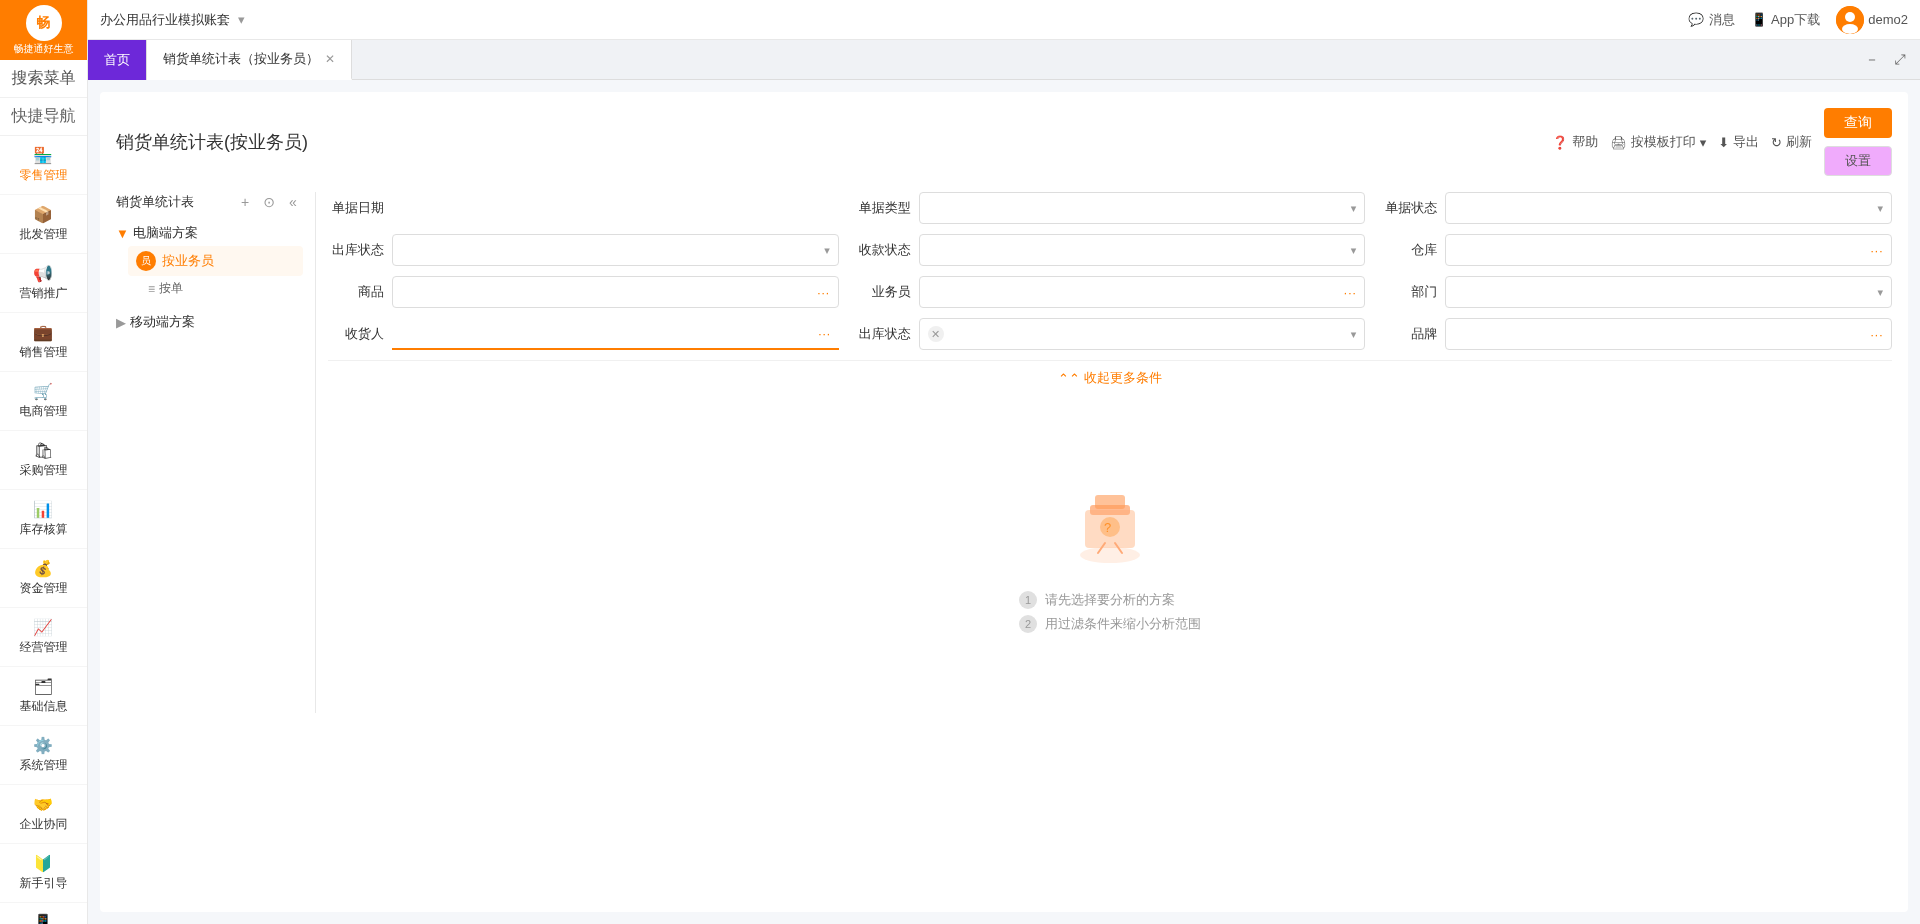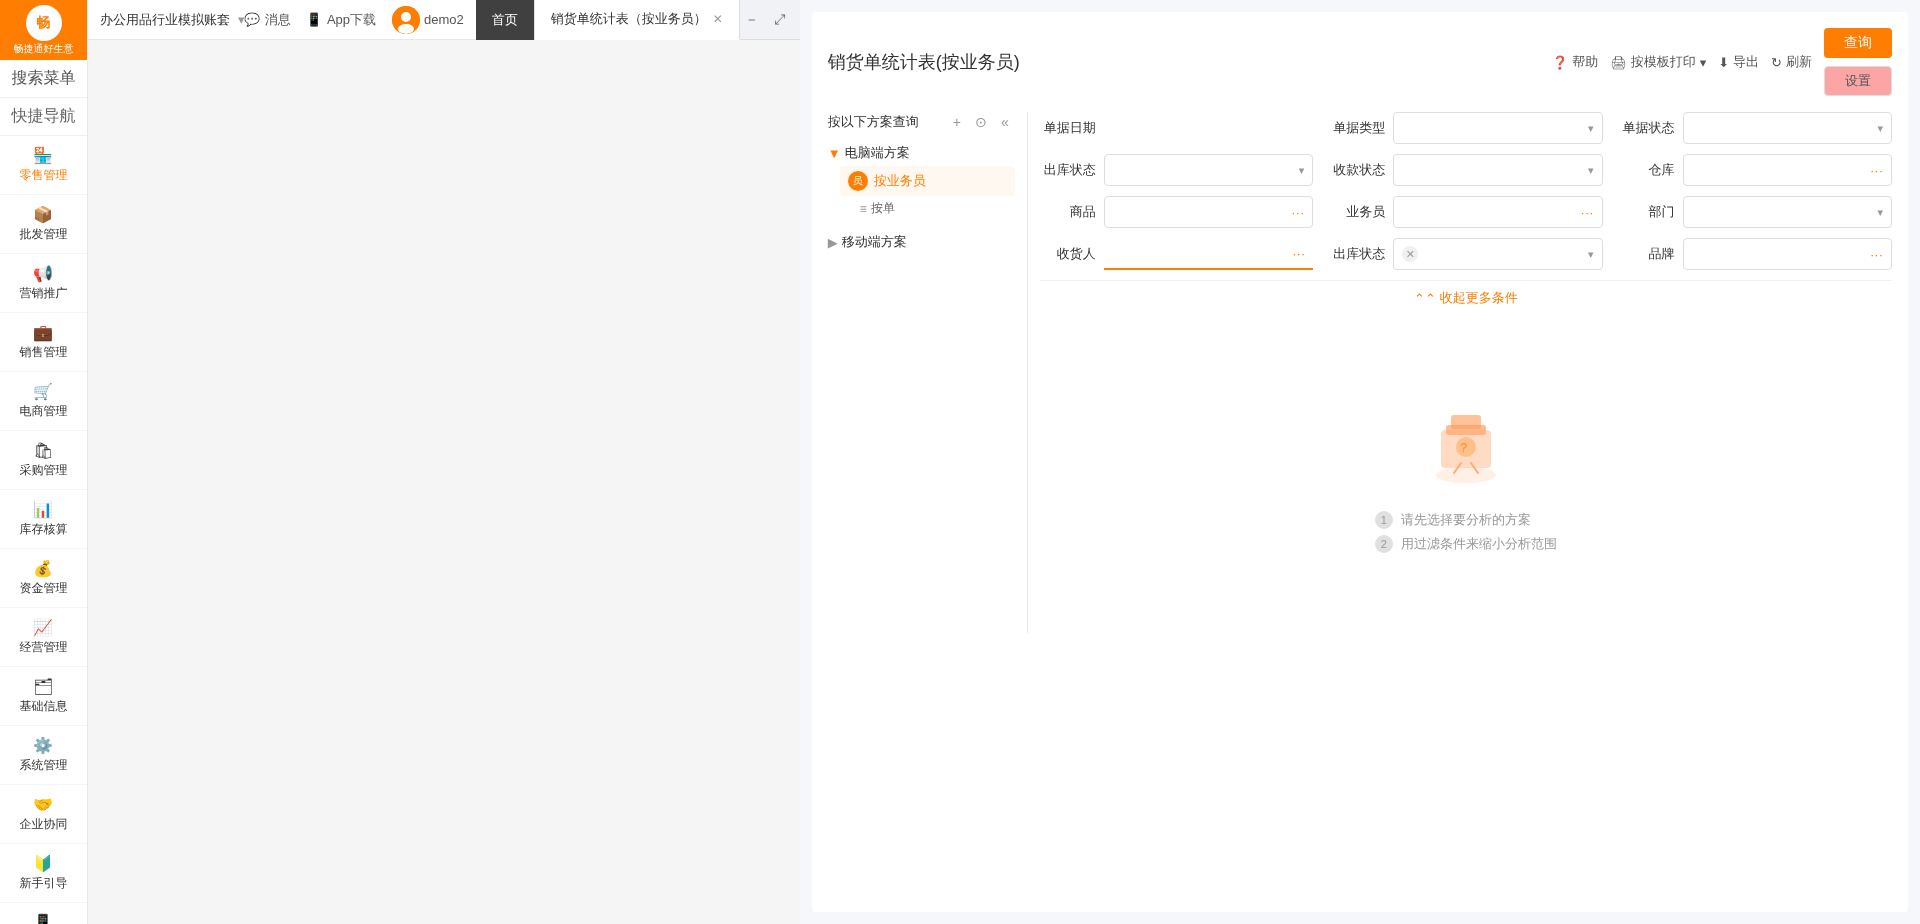--- a/index.html
+++ b/index.html
@@ -10,49 +10,49 @@
     .sidebar-logo { height: 60px; background: #ff7d00; display: flex; flex-direction: column; align-items: center; justify-content: center; color: #fff; font-size: 11px; }
     .sidebar-logo .logo-icon { width: 36px; height: 36px; background: #fff; border-radius: 50%; display: flex; align-items: center; justify-content: center; margin-bottom: 2px; }
     .sidebar-logo .logo-icon span { color: #ff7d00; font-weight: bold; font-size: 14px; }
     .sidebar-nav { flex: 1; overflow-y: auto; }
     .sidebar-nav-item { padding: 10px 4px; text-align: center; cursor: pointer; color: #333; font-size: 12px; border-bottom: 1px solid #f5f5f5; }
     .sidebar-nav-item.active { color: #ff7d00; }
     .sidebar-nav-item .nav-icon { font-size: 16px; display: block; margin-bottom: 2px; }
     .sidebar-quick-nav { padding: 8px 4px; text-align: center; font-size: 16px; color: #666; border-bottom: 1px solid #f0f0f0; }
 
     
-    .main { flex: 1; display: flex; overflow: hidden; }
+    .main { flex: 1; display: flex; flex-direction: column; overflow: hidden; }
 
     
     .topbar { height: 40px; background: #fff; border-bottom: 1px solid #e8e8e8; display: flex; align-items: center; padding: 0 12px; justify-content: space-between; }
     .topbar-left { display: flex; align-items: center; gap: 8px; font-size: 13px; color: #333; }
     .topbar-right { display: flex; align-items: center; gap: 16px; font-size: 13px; color: #333; }
     .topbar-right-item { display: flex; align-items: center; gap: 4px; cursor: pointer; color: #555; }
     .avatar { width: 28px; height: 28px; border-radius: 50%; background: #ff7d00; display: flex; align-items: center; justify-content: center; color: #fff; font-size: 12px; overflow: hidden; }
 
     
     .tabbar { height: 40px; background: #f0f2f5; display: flex; align-items: center; padding: 0 0; border-bottom: 1px solid #ddd; }
     .tab { height: 40px; padding: 0 16px; display: flex; align-items: center; gap: 6px; cursor: pointer; font-size: 13px; color: #333; border-right: 1px solid #ddd; background: #f0f2f5; }
     .tab.active { background: #fff; color: #333; border-bottom: 2px solid #fff; position: relative; }
-    .tab.home { background: #404040; color: #fff; }
+    .tab.home { background: #6d28d9; color: #fff; }
     .tab-close { color: #999; font-size: 12px; cursor: pointer; }
     .tabbar-btns { margin-left: auto; display: flex; align-items: center; padding-right: 8px; gap: 4px; }
     .tabbar-btn { width: 24px; height: 24px; display: flex; align-items: center; justify-content: center; cursor: pointer; color: #666; font-size: 14px; }
 
     
     .content { flex: 1; overflow-y: auto; background: #f5f7fa; }
     .page { background: #fff; margin: 12px; border-radius: 4px; padding: 16px; min-height: calc(100% - 24px); }
 
     
     .page-header { display: flex; align-items: center; justify-content: space-between; margin-bottom: 16px; }
     .page-title { font-size: 18px; font-weight: 500; color: #333; }
     .page-actions { display: flex; align-items: center; gap: 12px; }
     .page-action-btn { display: flex; align-items: center; gap: 4px; cursor: pointer; color: #555; font-size: 13px; }
     .btn-query { background: #ff7d00; color: #fff; border: none; padding: 6px 20px; border-radius: 4px; cursor: pointer; font-size: 14px; }
-    .btn-setting { background: #fca5a5; color: #555; border: 1px solid #ddd; padding: 5px 16px; border-radius: 4px; cursor: pointer; font-size: 13px; margin-top: 4px; }
+    .btn-setting { background: #f0abfc; color: #555; border: 1px solid #ddd; padding: 5px 16px; border-radius: 4px; cursor: pointer; font-size: 13px; margin-top: 4px; }
 
     
     .main-layout { display: flex; gap: 0; }
     .scheme-panel { width: 200px; flex-shrink: 0; border-right: 1px solid #e8e8e8; padding-right: 12px; margin-right: 12px; }
     .scheme-panel-header { display: flex; align-items: center; justify-content: space-between; margin-bottom: 8px; font-size: 13px; color: #333; }
     .scheme-panel-title { font-weight: 500; }
     .scheme-panel-btns { display: flex; gap: 4px; }
     .scheme-btn { width: 20px; height: 20px; display: flex; align-items: center; justify-content: center; cursor: pointer; color: #999; font-size: 14px; border-radius: 3px; }
     .scheme-group { margin-bottom: 8px; }
     .scheme-group-header { display: flex; align-items: center; gap: 4px; font-size: 13px; color: #333; cursor: pointer; padding: 4px 0; }
@@ -236,21 +236,21 @@
             <button class="btn-query">查询</button>
             <button class="btn-setting">设置</button>
           </div>
         </div>
       </div>
 
       <div class="main-layout">
 
         <div class="scheme-panel">
           <div class="scheme-panel-header">
-            <span class="scheme-panel-title">按以下方案查询</span>
+            <span class="scheme-panel-title">销货单统计表</span>
             <div class="scheme-panel-btns">
               <div class="scheme-btn">+</div>
               <div class="scheme-btn">⊙</div>
               <div class="scheme-btn">«</div>
             </div>
           </div>
 
           <div class="scheme-group">
             <div class="scheme-group-header">
               <span style="color:#ff7d00;">▼</span>

